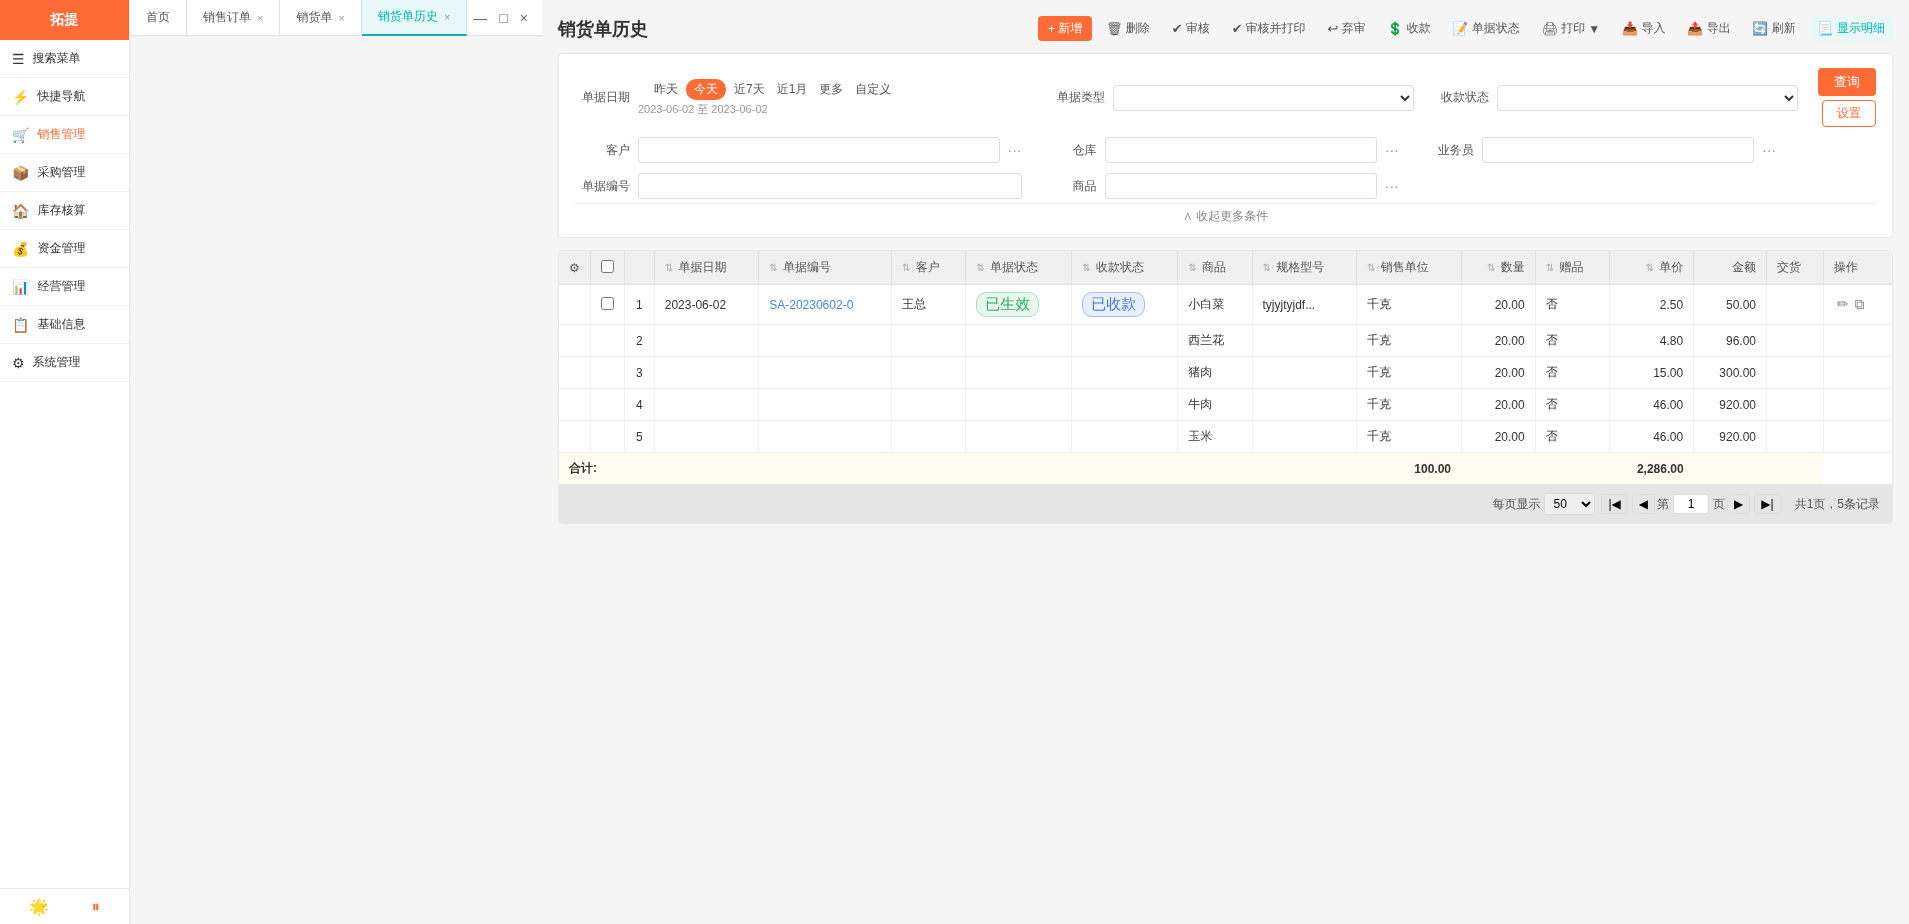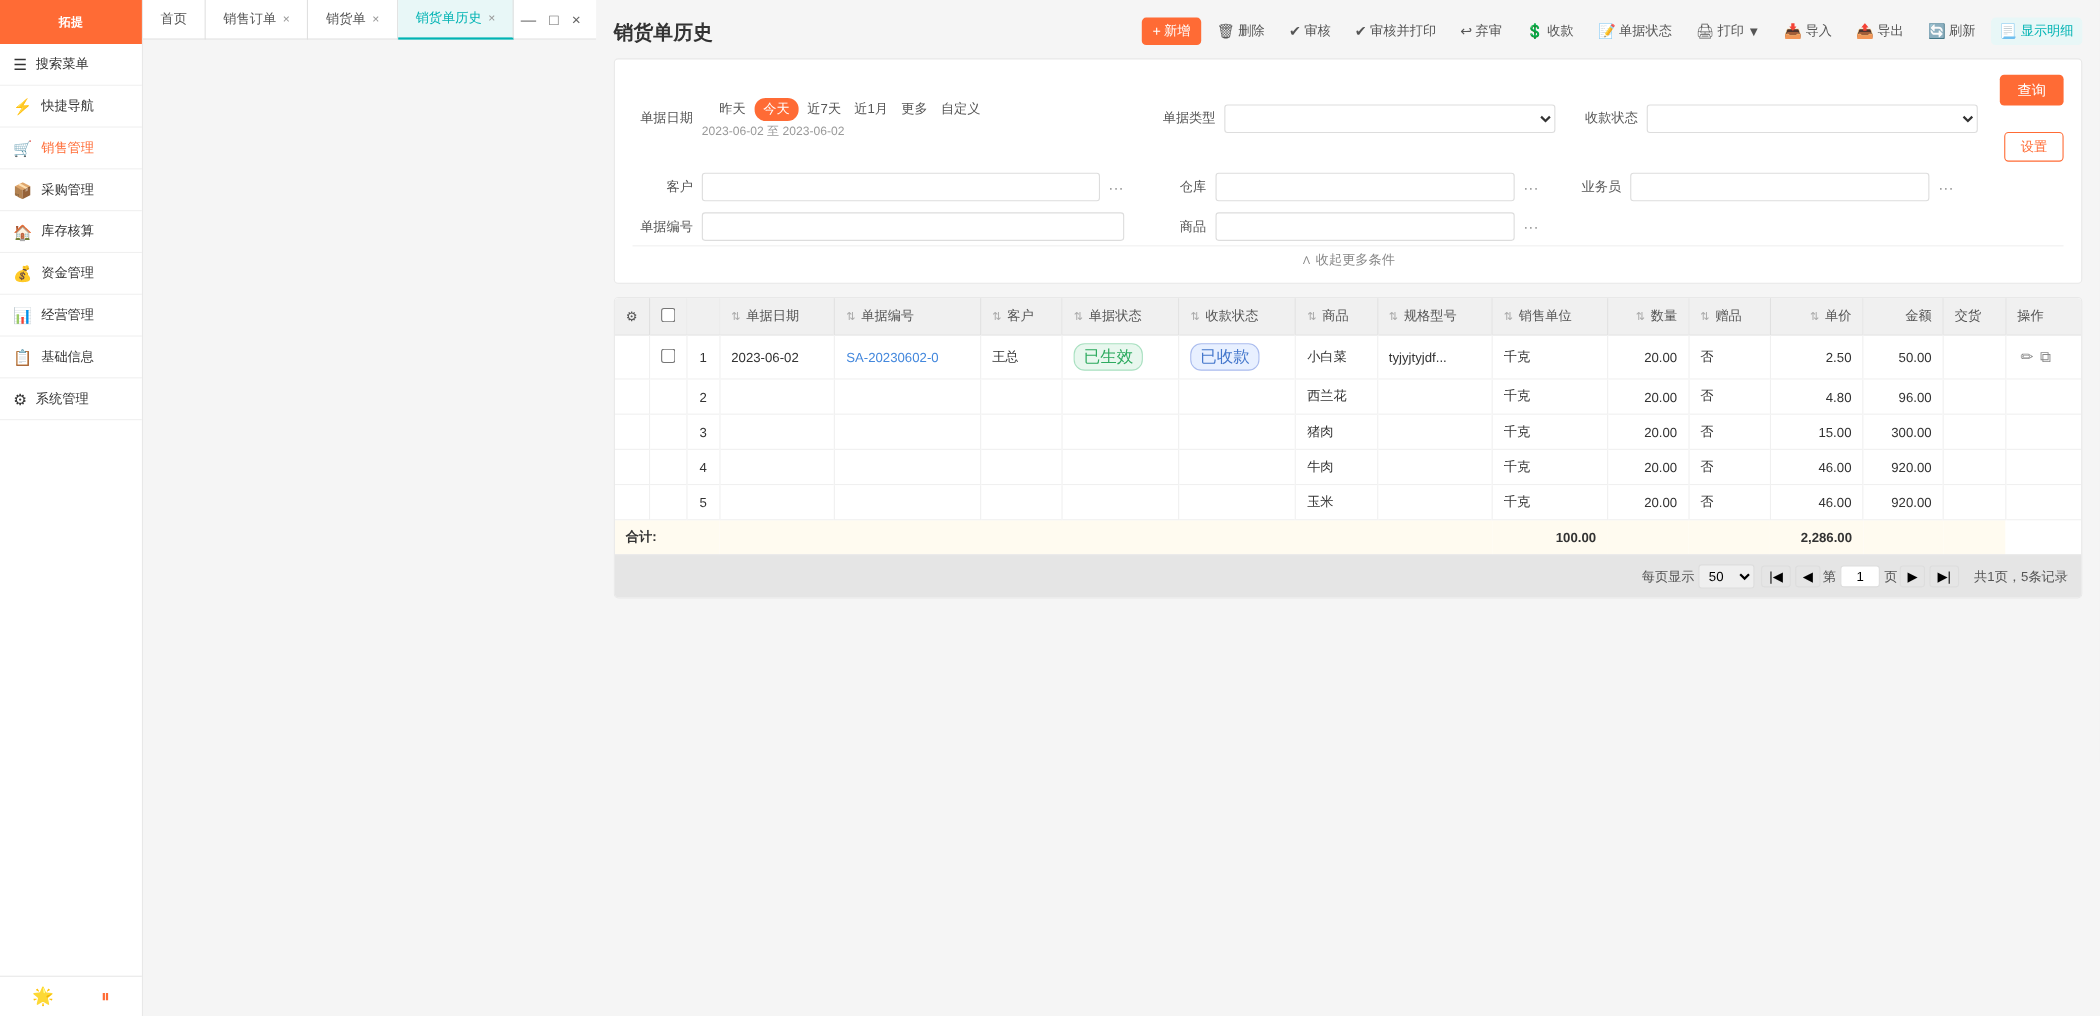--- a/index.html
+++ b/index.html
@@ -14,21 +14,21 @@
       flex-direction: column;
       flex-shrink: 0;
     }
     .sidebar-logo {
       height: 40px;
       background: #ff6b35;
       display: flex;
       align-items: center;
       justify-content: center;
       color: #fff;
-      font-size: 11px;
+      font-size: 14px;
       font-weight: bold;
       text-align: center;
     }
     .sidebar-item {
       display: flex;
       align-items: center;
       padding: 10px 12px;
       cursor: pointer;
       color: #333;
       font-size: 12px;
@@ -363,21 +363,21 @@
       padding: 4px 14px;
       cursor: pointer;
       font-size: 12px;
       margin-top: 4px;
       display: block;
     }
     .query-settings-group {
       display: flex;
       flex-direction: column;
       align-items: flex-end;
-      gap: 20px;
+      gap: 0;
     }
   </style>
 </head>
 <body>
 
 <div class="sidebar">
   <div class="sidebar-logo">拓提</div>
 
   <div class="sidebar-item">
     <span class="sidebar-icon">☰</span>

